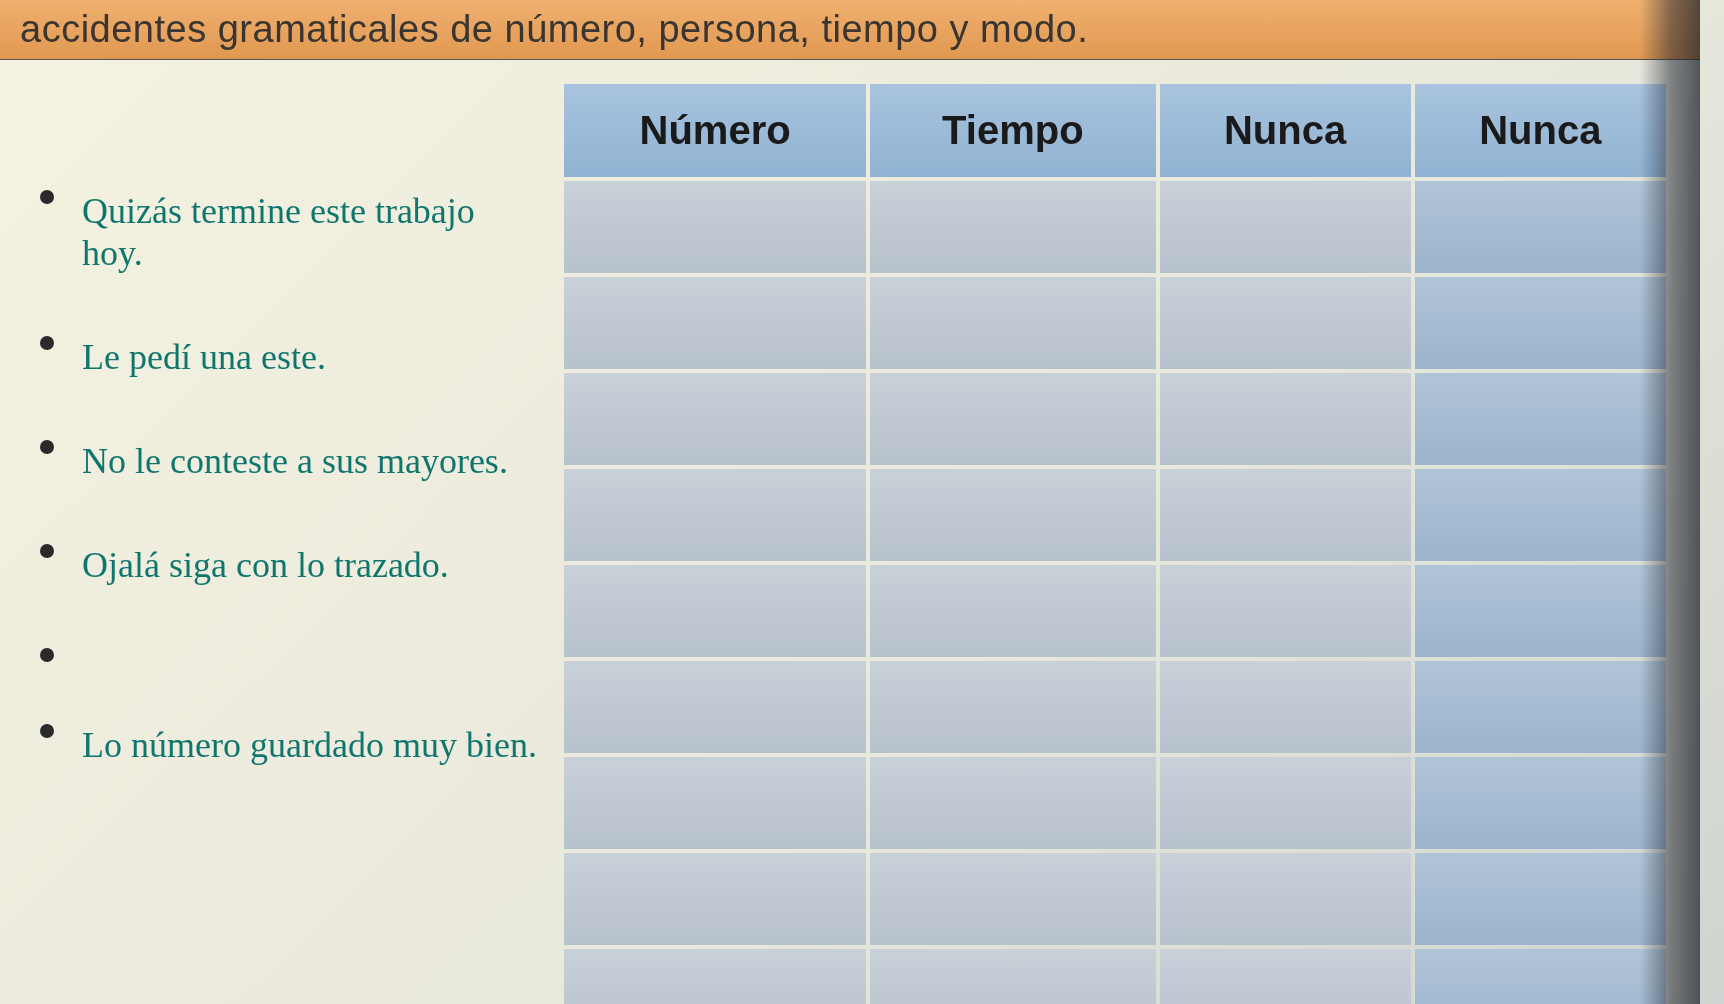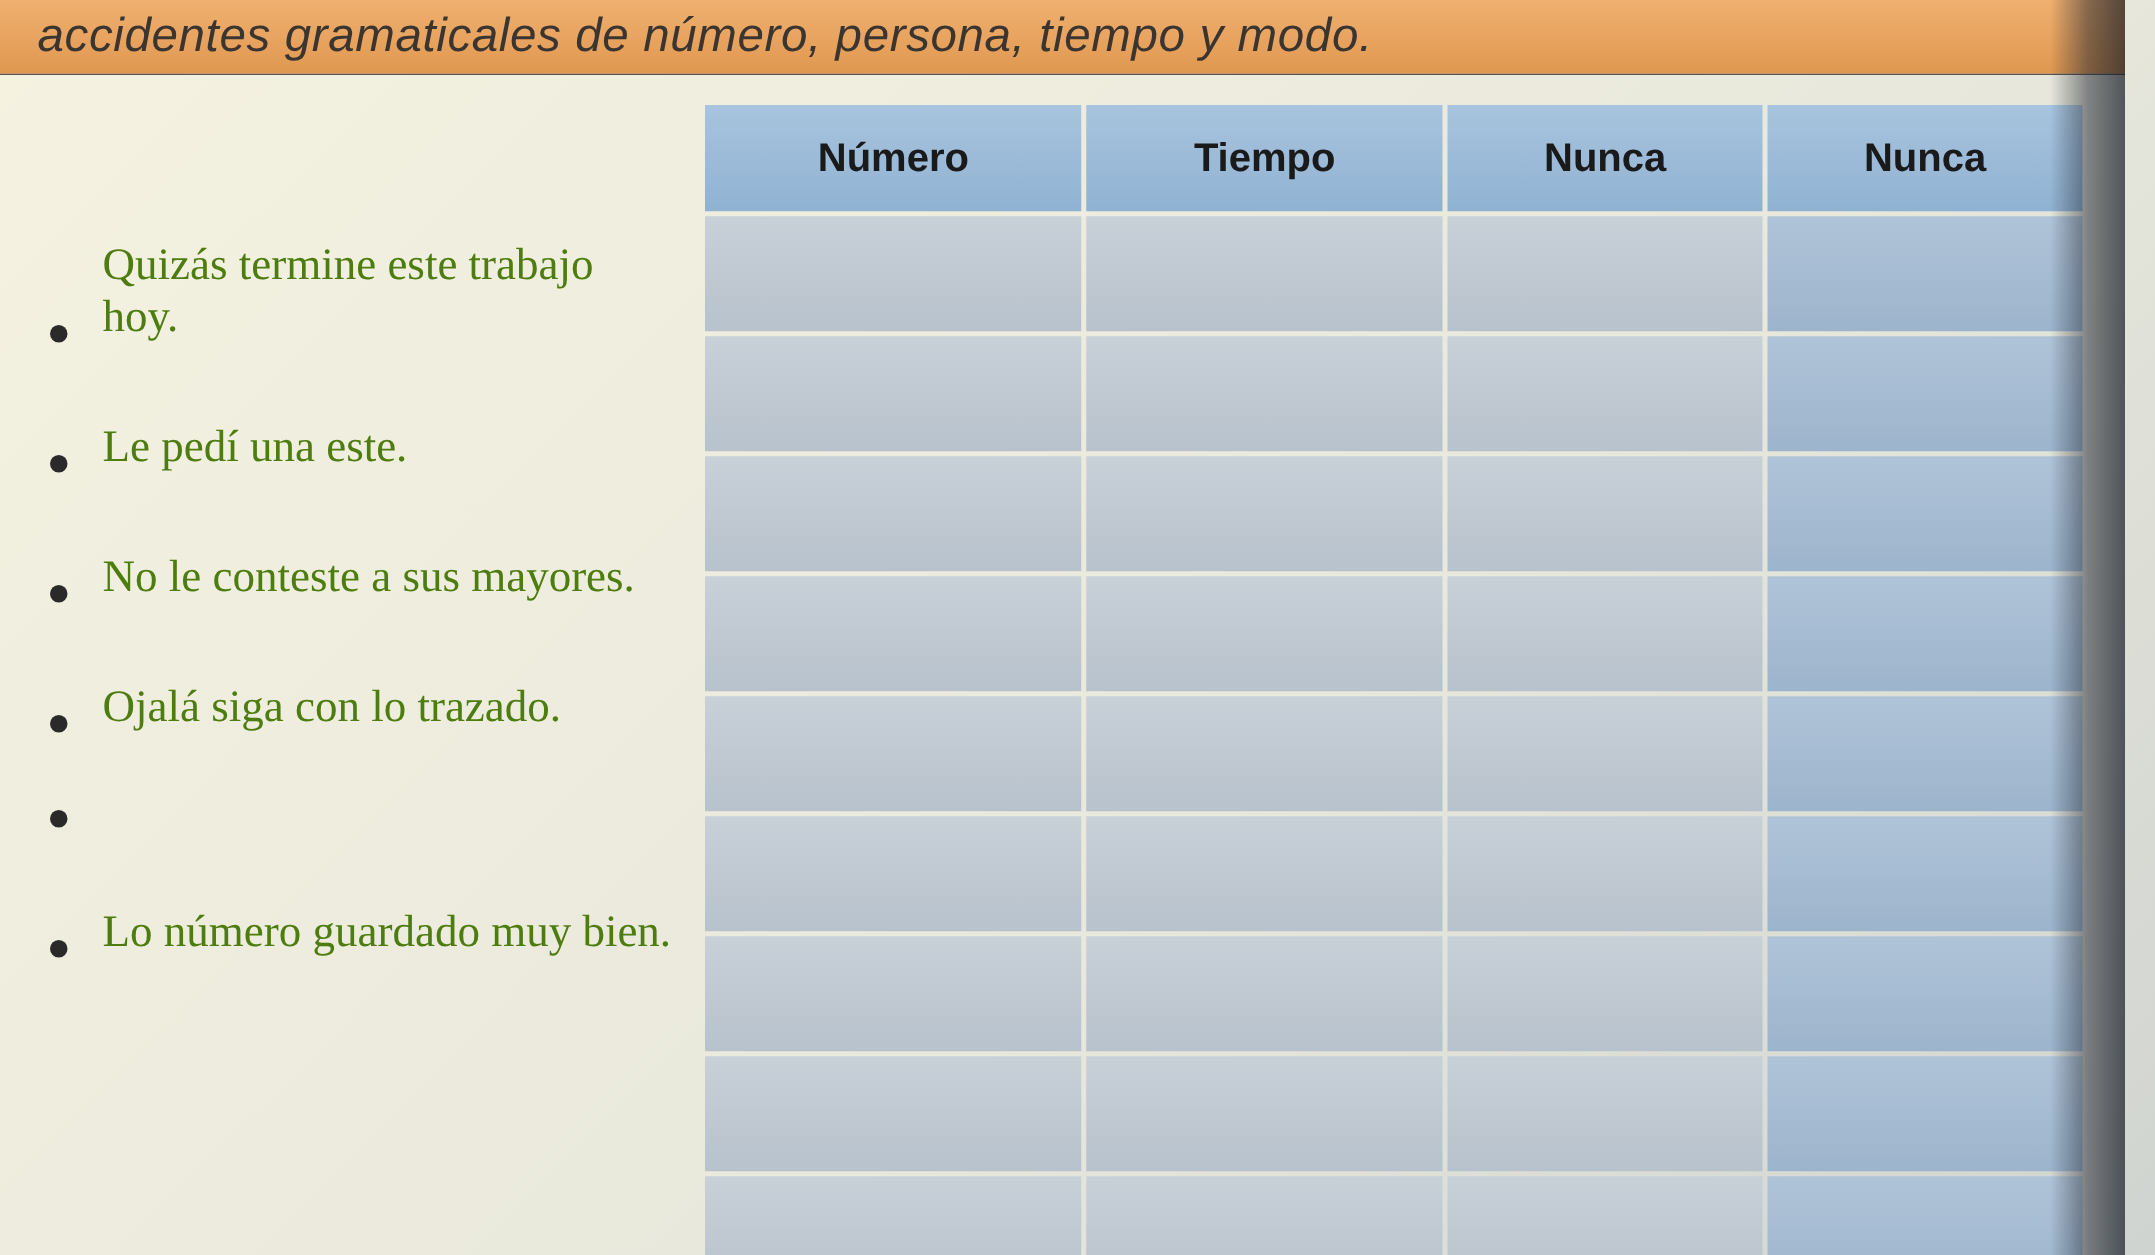--- a/index.html
+++ b/index.html
@@ -13,43 +13,42 @@
     }
     .page {
       width: 1700px;
       height: 1004px;
       position: relative;
       padding: 0;
     }
     .header-strip {
       background: #e8a65c;
       background: linear-gradient(180deg, #f0b070 0%, #e09850 100%);
-      padding: 8px 30px 8px 30px;
+      padding: 8px 30px 8px 20px;
       border-bottom: 1px solid #555;
       font-family: 'Comic Sans MS', cursive, sans-serif;
       font-size: 38px;
       color: #3a3530;
       letter-spacing: 0.5px;
-      font-style: italic;
     }
     .content-row {
       display: flex;
       align-items: flex-start;
       padding: 20px 0 0 0;
     }
     .sentences {
       width: 560px;
       padding: 110px 20px 0 40px;
     }
     .sentence-item {
       display: flex;
-      align-items: flex-end;
+      align-items: flex-start;
       margin-bottom: 62px;
       font-size: 36px;
-      color: #4d7c0f;
+      color: #0f766e;
     }
     .bullet {
       display: inline-block;
       width: 14px;
       height: 14px;
       background: #2a2a2a;
       border-radius: 50%;
       margin-right: 28px;
       flex-shrink: 0;
     }
@@ -60,21 +59,21 @@
     table {
       width: 100%;
       border-collapse: separate;
       border-spacing: 4px;
     }
     th {
       background: #9cbad8;
       background: linear-gradient(180deg, #a8c4de 0%, #90b2d2 100%);
       color: #1a1a1a;
       font-weight: bold;
-      font-size: 32px;
+      font-size: 40px;
       padding: 24px 10px;
       text-align: center;
       font-family: Arial, sans-serif;
     }
     td.cell {
       background: #c0cad4;
       background: linear-gradient(180deg, #c8d0d8 0%, #b8c2cc 100%);
       height: 92px;
       border: none;
     }

